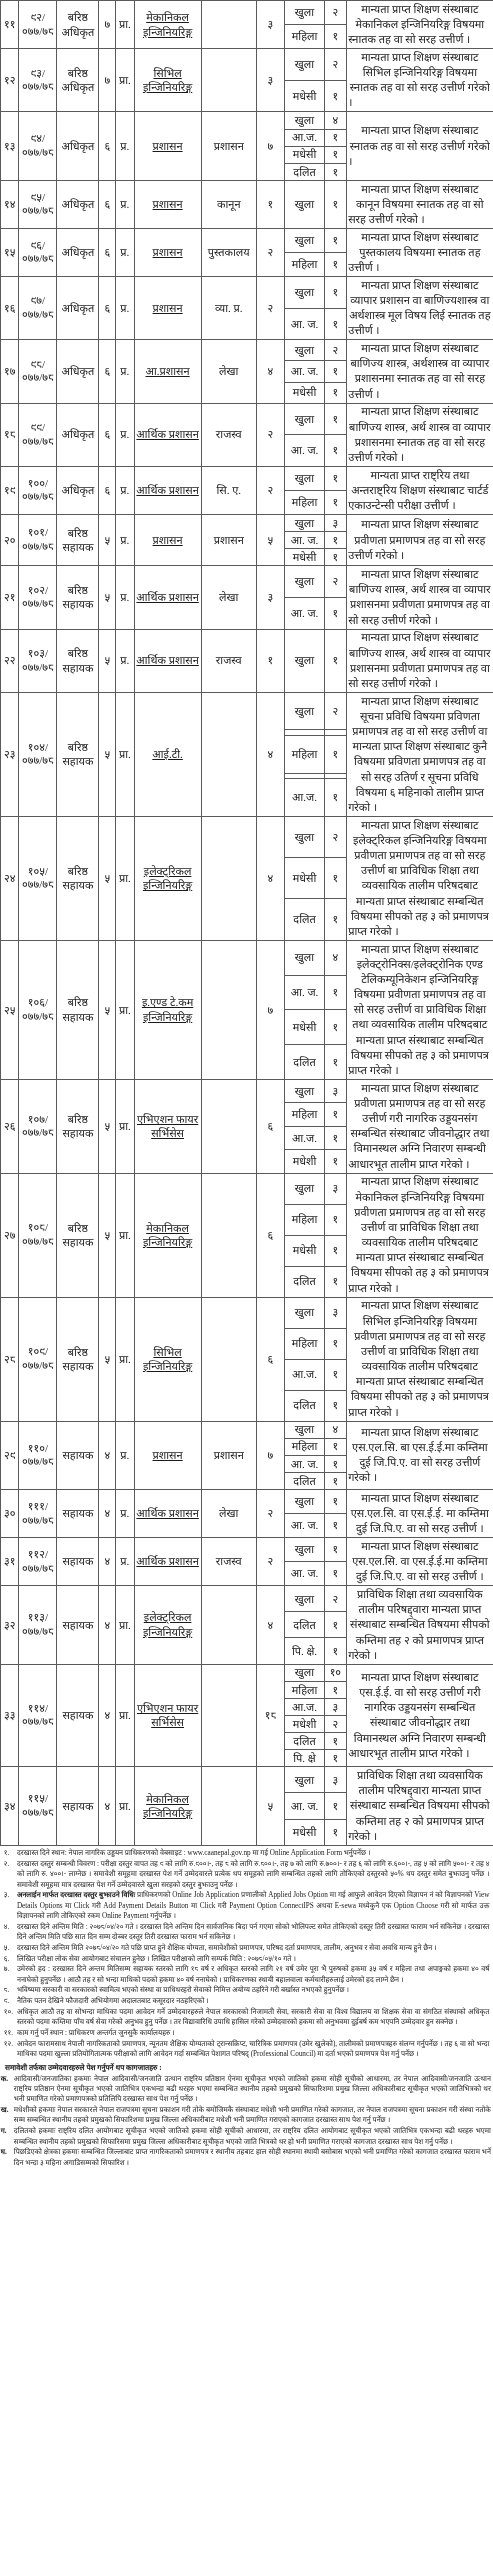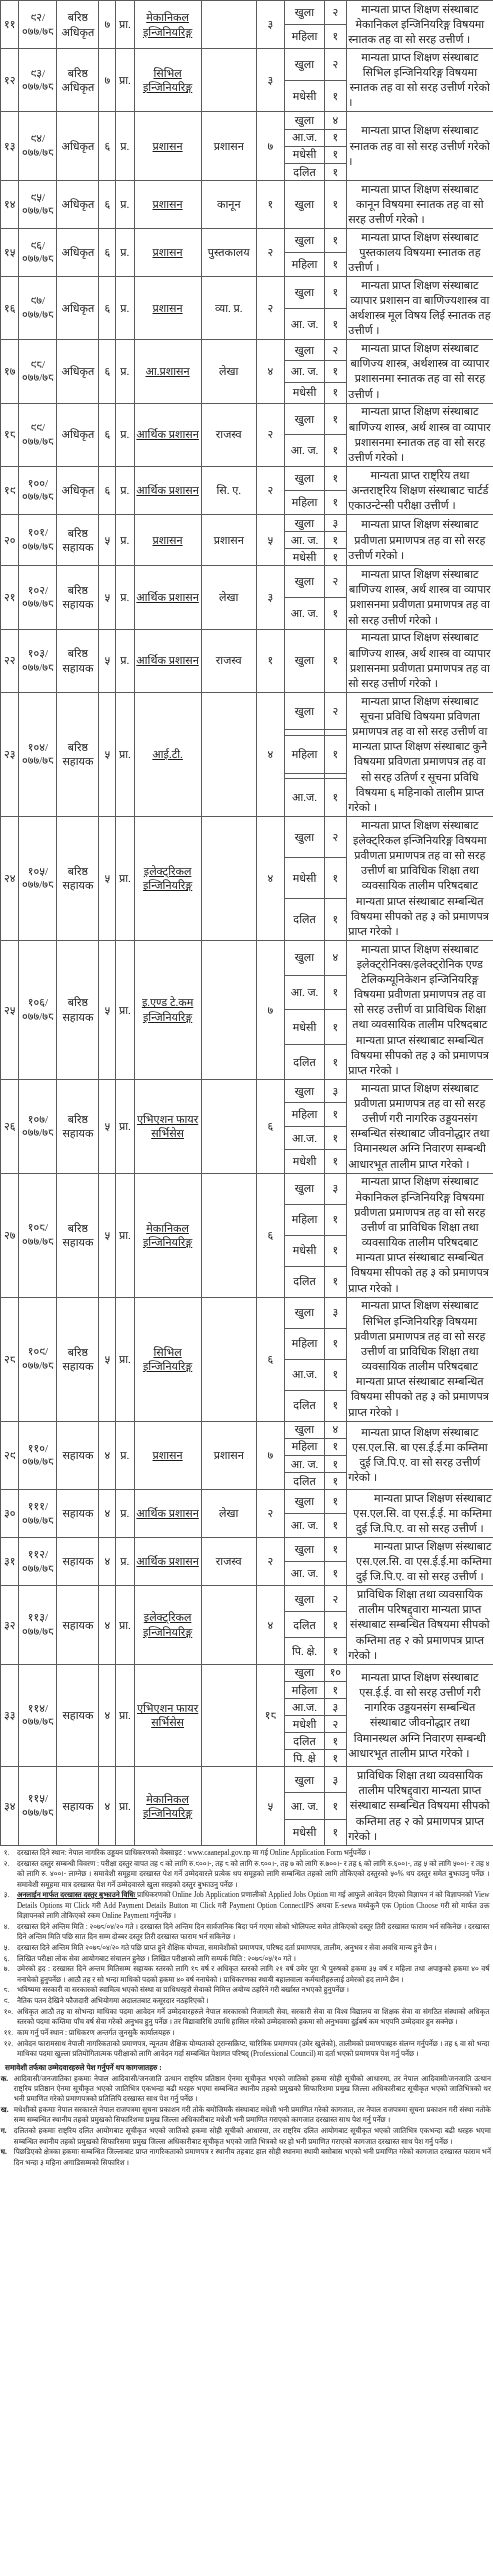--- a/index.html
+++ b/index.html
@@ -50,21 +50,21 @@
 
   td.c-qual {
     text-align: justify;
     text-align-last: left;
     padding: 1.5px 2.3px 1.5px 3.1px;
     vertical-align: top;
     line-height: 1.38;
     hyphens: none;
   }
   td.c-qual.qcenter {
-    text-align: right;
+    text-align: center;
     text-align-last: center;
   }
   .adno-top { display:block; }
   .adno-bot { display:block; }
 
   
   .notes {
     margin: 2.3px 0 0 0;
     padding: 0 3.1px 0 1.5px;
     font-size: 7.2px;
@@ -80,21 +80,21 @@
     width: 15.4px;
     text-align: left;
     padding-left: 2.3px;
   }
   .note-body {
     flex: 1 1 auto;
     text-align: justify;
     text-align-last: left;
     padding-right: 1.5px;
   }
-  b, strong { font-weight: bold; text-decoration: underline; }
+  b, strong { font-weight: bold; }
 
   .subhead {
     font-size: 7.3px;
     font-weight: bold;
     margin: 3.1px 0 0.8px 0;
     padding-left: 5px;
     line-height: 1.4;
   }
   .inc-notes {
     font-size: 7.2px;

